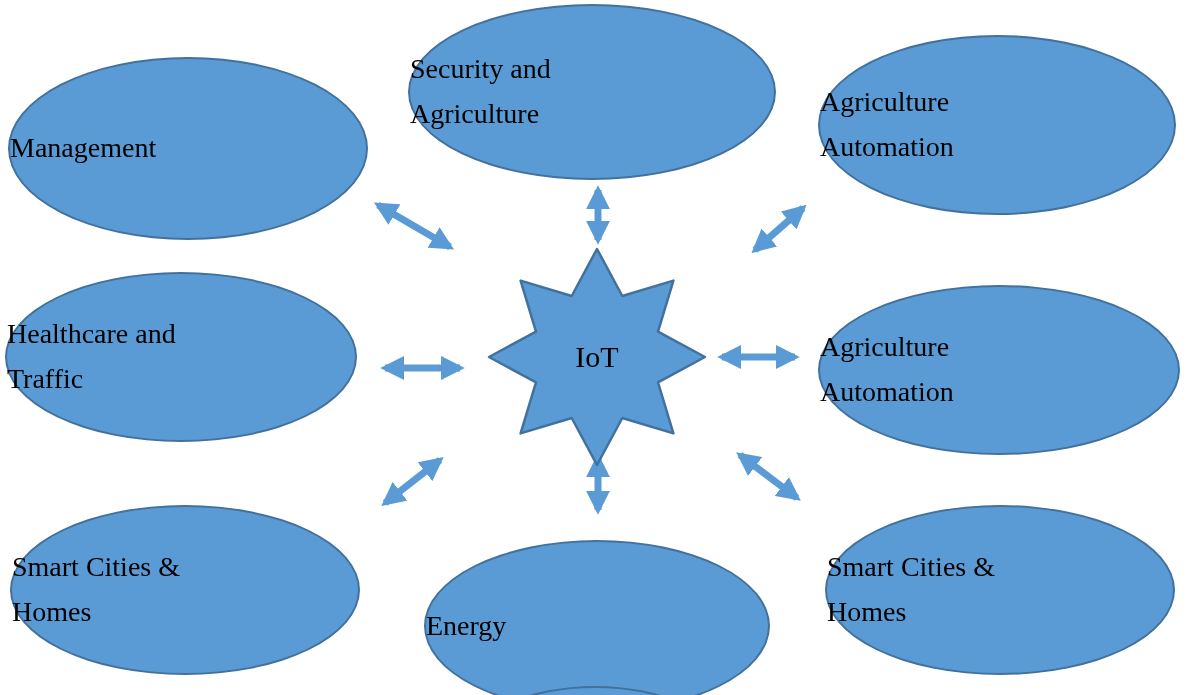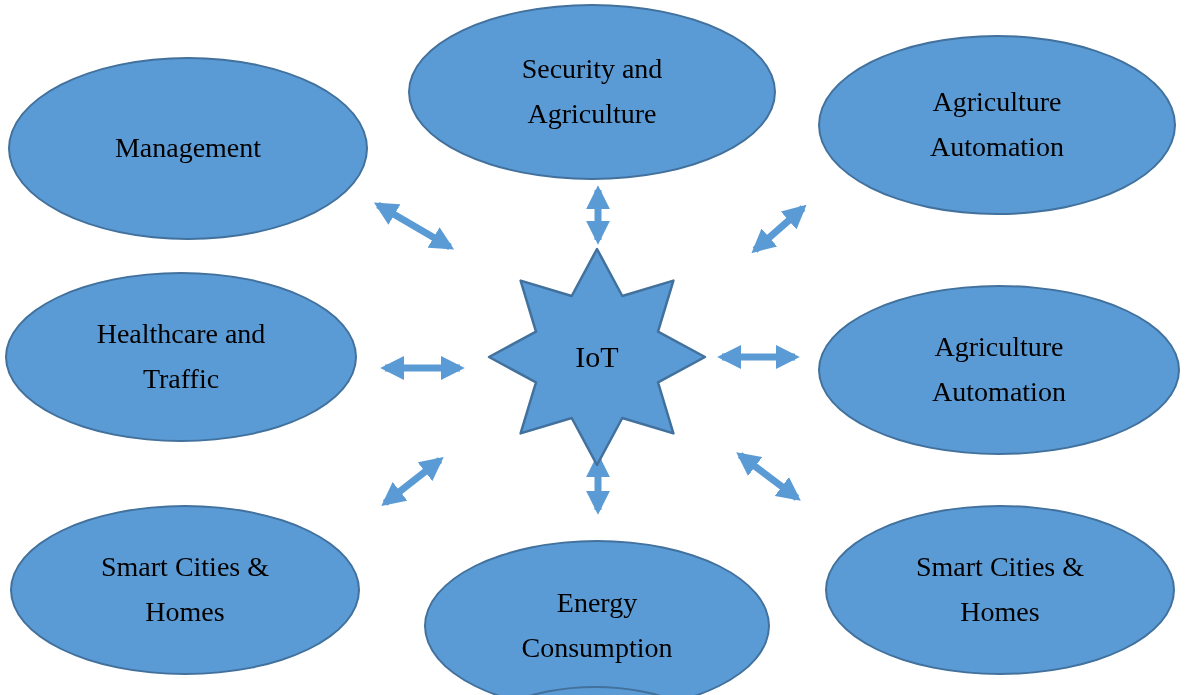--- a/index.html
+++ b/index.html
@@ -21,21 +21,21 @@
     height: 695px;
   }
 
   .node {
     position: absolute;
     border-radius: 50%;
     background: var(--shape-fill, #5B9BD5);
     border: 2px solid var(--shape-border, #41719C);
     display: flex;
     flex-direction: column;
-    align-items: center;
+    align-items: flex-start;
     justify-content: center;
     text-align: center;
     color: var(--text, #000000);
     font-size: 28px;
     line-height: 1.6;
   }
   .node span { display: block; }
 
   .pos-top-left      { left: 8px;   top: 57px;  width: 360px; height: 183px; }
   .pos-top-center    { left: 408px; top: 4px;   width: 368px; height: 176px; }
@@ -116,21 +116,20 @@
     <span>Automation</span>
   </div>
 
   <div class="node pos-bottom-left">
     <span>Smart Cities &amp;</span>
     <span>Homes</span>
   </div>
 
   <div class="node pos-bottom-center">
     <span>Energy</span>
-    <span>Consumption</span>
   </div>
 
   <div class="node pos-bottom-right">
     <span>Smart Cities &amp;</span>
     <span>Homes</span>
   </div>
 
   <div class="node pos-partial-bottom"></div>
 
 </div>

